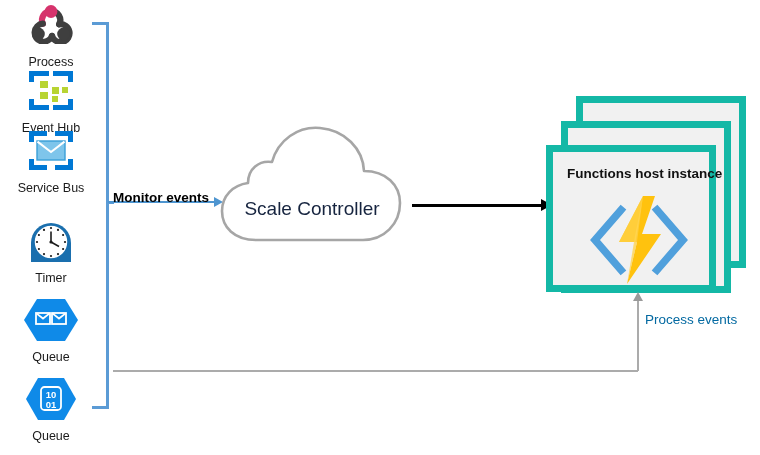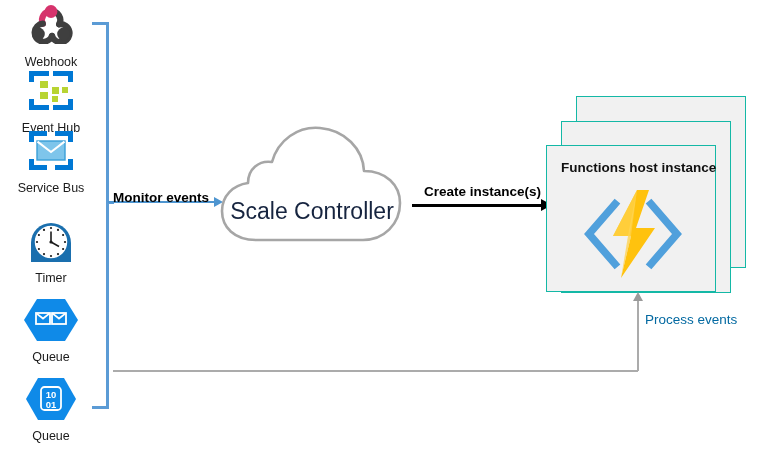--- a/index.html
+++ b/index.html
@@ -88,30 +88,30 @@
   }
   .edge-label.light { font-weight: 400; color: #0369a1; }
 
   
   .cloud-wrap { position: absolute; left: 218px; top: 116px; }
   .cloud-text {
     position: absolute;
     left: 0; top: 0;
     width: 196px;
     text-align: center;
-    font-size: 23px;
+    font-size: 19px;
     color: #16243f;
     white-space: nowrap;
   }
 
   
   .card {
     position: absolute;
     background: #F1F1F1;
-    border: 1px solid #14b8a6;
+    border: 7px solid #14b8a6;
     box-sizing: border-box;
   }
   .card-title {
     position: absolute;
     left: 14px;
     top: 14px;
     font-size: 13.5px;
     color: #111111;
     font-weight: 600;
     white-space: nowrap;
@@ -134,21 +134,21 @@
           <path d="M23 9 A9 9 0 0 0 14.8 21.7" stroke="#D6336C"></path>
           <path d="M14.8 21.7 A9 9 0 1 0 24 34" stroke="#3F3F3F"></path>
           <path d="M23 9 A9 9 0 0 1 31.2 22.3" stroke="#3F3F3F"></path>
           <path d="M31.2 22.3 A9 9 0 1 1 24 34" stroke="#3F3F3F"></path>
         </g>
         <circle cx="23" cy="9.5" r="6.4" fill="#D6336C"></circle>
         <circle cx="10.4" cy="32" r="6.4" fill="#3F3F3F"></circle>
         <circle cx="35.6" cy="32" r="6.4" fill="#3F3F3F"></circle>
       </svg>
     </div>
-    <div class="caption">Webhook</div>
+    <div class="caption">Process</div>
   </div>
 
   <div class="trigger" style="top:68px;">
     <div class="glyph">
       <svg width="50" height="45" viewBox="0 0 50 45">
         <g fill="#0078D4">
           <rect x="3" y="3" width="20" height="5"></rect>
           <rect x="27" y="3" width="20" height="5"></rect>
           <rect x="3" y="3" width="5" height="11"></rect>
           <rect x="42" y="3" width="5" height="11"></rect>
@@ -261,21 +261,20 @@
                C 60 24 80 10 102 12
                C 127 14 145 33 146 55
                C 168 55 182 69 182 87
                C 182 108 166 124 145 124 Z" fill="#ffffff" stroke="#A6A6A6" stroke-width="2.6" stroke-linejoin="round"></path>
     </svg>
     <div class="cloud-text" style="left:-4px; top:82px;">Scale Controller</div>
   </div>
 
   <div class="line-h" style="left:412px; top:204px; width:132px; background:#000000; height:2.5px;"></div>
   <div class="arrowhead arrow-right-black" style="left:541px; top:199px;"></div>
-  <div class="edge-label" style="left:424px; top:184px;">Create instance(s)</div>
 
   <div class="card" style="left:576px; top:96px; width:170px; height:172px;"></div>
   <div class="card" style="left:561px; top:121px; width:170px; height:172px;"></div>
   <div class="card" style="left:546px; top:145px; width:170px; height:147px;">
     <div class="card-title">Functions host instance</div>
     <div class="func-logo">
       <svg width="112" height="96" viewBox="0 0 112 96">
         <g fill="none" stroke="#50A0DC" stroke-width="7.5" stroke-linecap="square" stroke-linejoin="miter">
           <polyline points="38,18 12,48 38,78"></polyline>
           <polyline points="74,18 100,48 74,78"></polyline>

